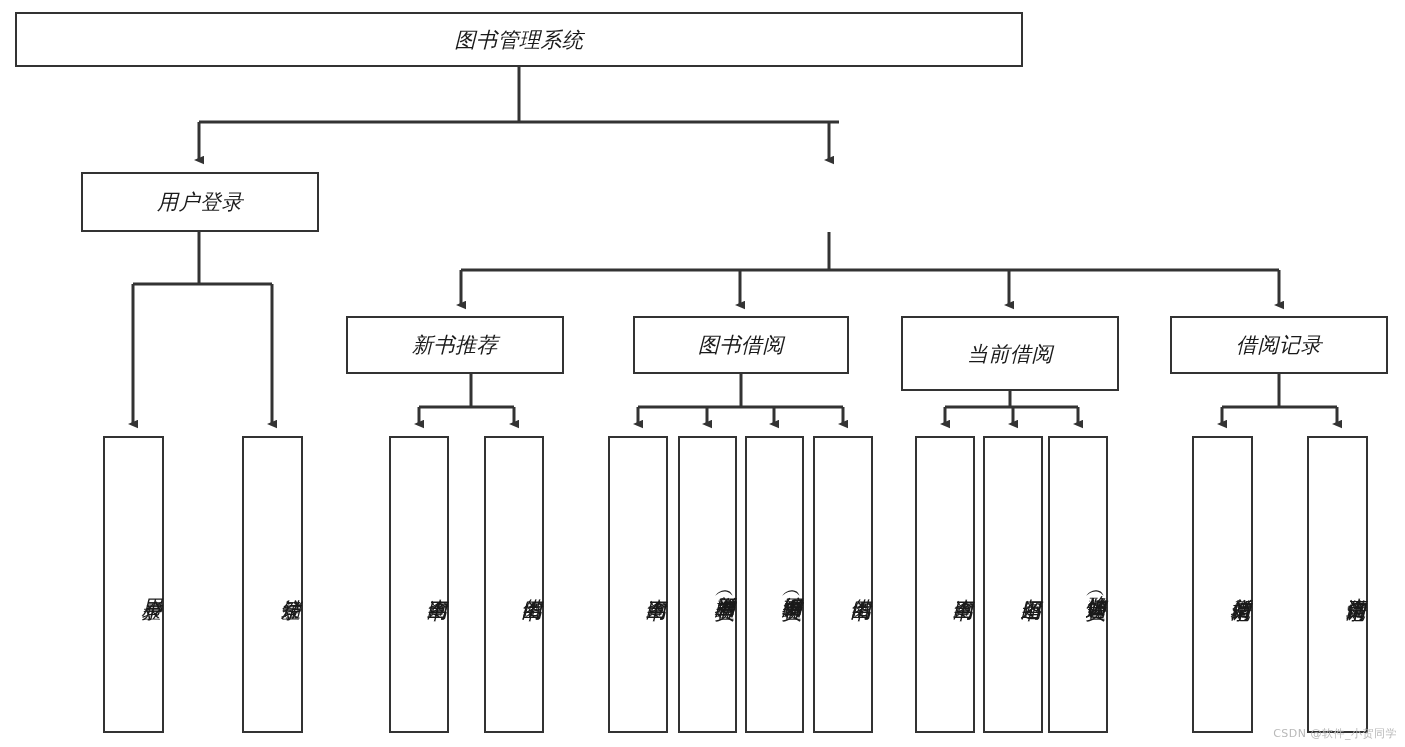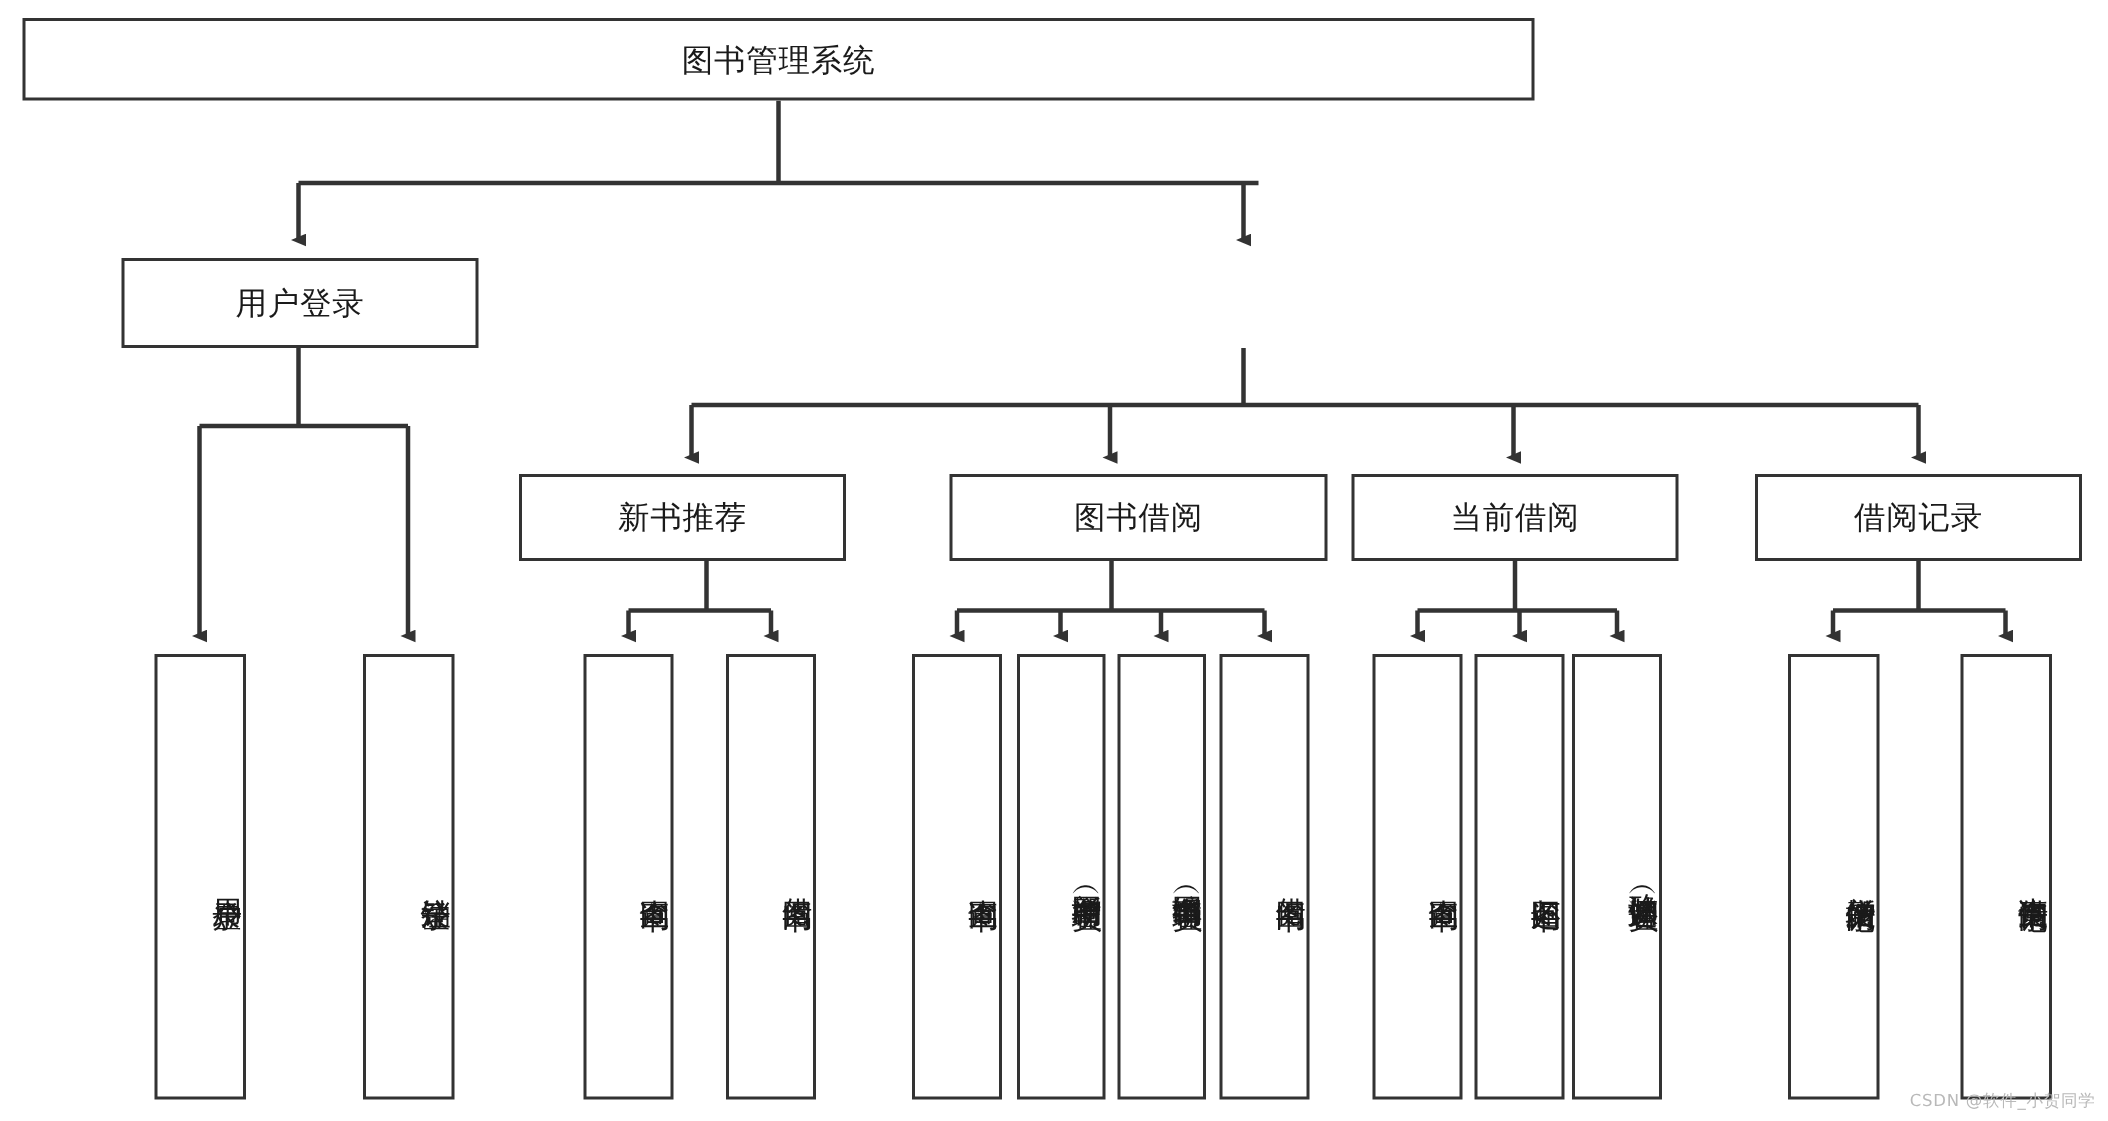--- a/index.html
+++ b/index.html
@@ -27,20 +27,21 @@
   }
   .node {
     position: absolute;
     box-sizing: border-box;
     background: #ffffff;
     border: 2px solid #333333;
     display: flex;
     align-items: center;
     justify-content: center;
     color: #1a1a1a;
+    font-style: italic;
   }
   .node.horiz {
     font-size: 21px;
     letter-spacing: 0.5px;
   }
   .node.vert {
     writing-mode: vertical-rl;
     text-orientation: upright;
     font-size: 20px;
     line-height: 1.06;
@@ -124,24 +125,24 @@
     <span>图书管理系统</span>
   </div>
 
   <div class="node horiz" style="left:81px; top:172px; width:238px; height:60px;">
     <span>用户登录</span>
   </div>
 
   <div class="node horiz" style="left:346px; top:316px; width:218px; height:58px;">
     <span>新书推荐</span>
   </div>
-  <div class="node horiz" style="left:633px; top:316px; width:252px; height:58px;">
+  <div class="node horiz" style="left:633px; top:316px; width:216px; height:58px;">
     <span>图书借阅</span>
   </div>
-  <div class="node horiz" style="left:901px; top:316px; width:218px; height:58px;">
+  <div class="node horiz" style="left:901px; top:316px; width:218px; height:75px;">
     <span>当前借阅</span>
   </div>
   <div class="node horiz" style="left:1170px; top:316px; width:218px; height:58px;">
     <span>借阅记录</span>
   </div>
 
   <div class="node vert" style="left:103px; top:436px; width:61px; height:297px;">
     <span class="vlabel">用户登录</span>
   </div>
   <div class="node vert" style="left:242px; top:436px; width:61px; height:297px;">

